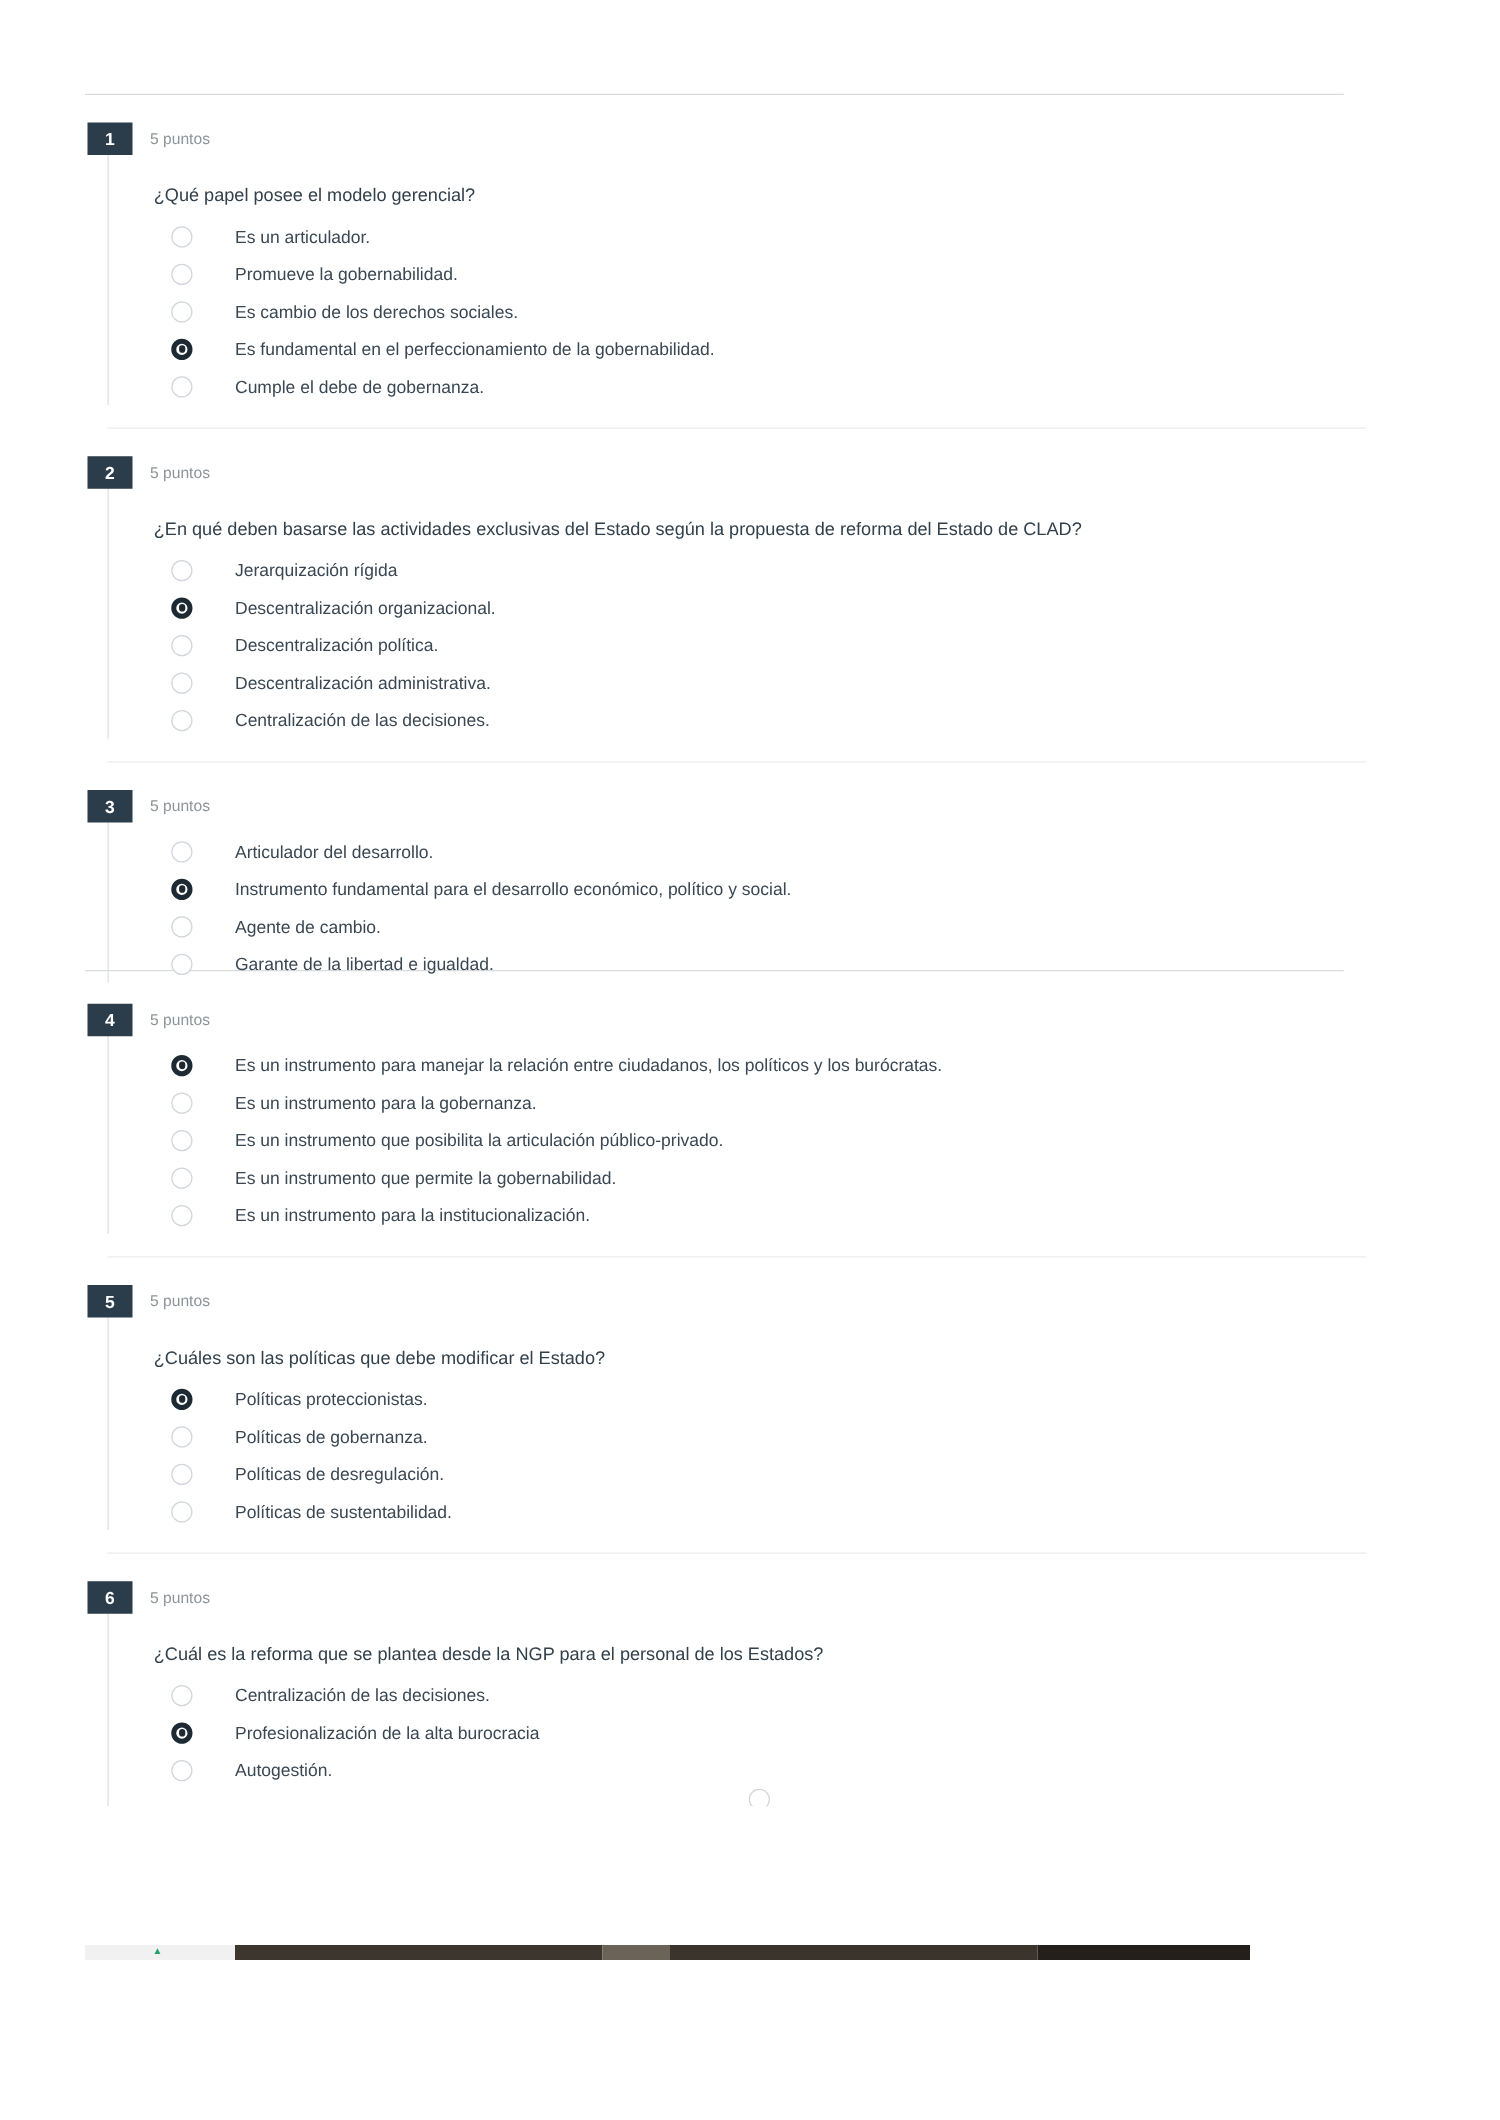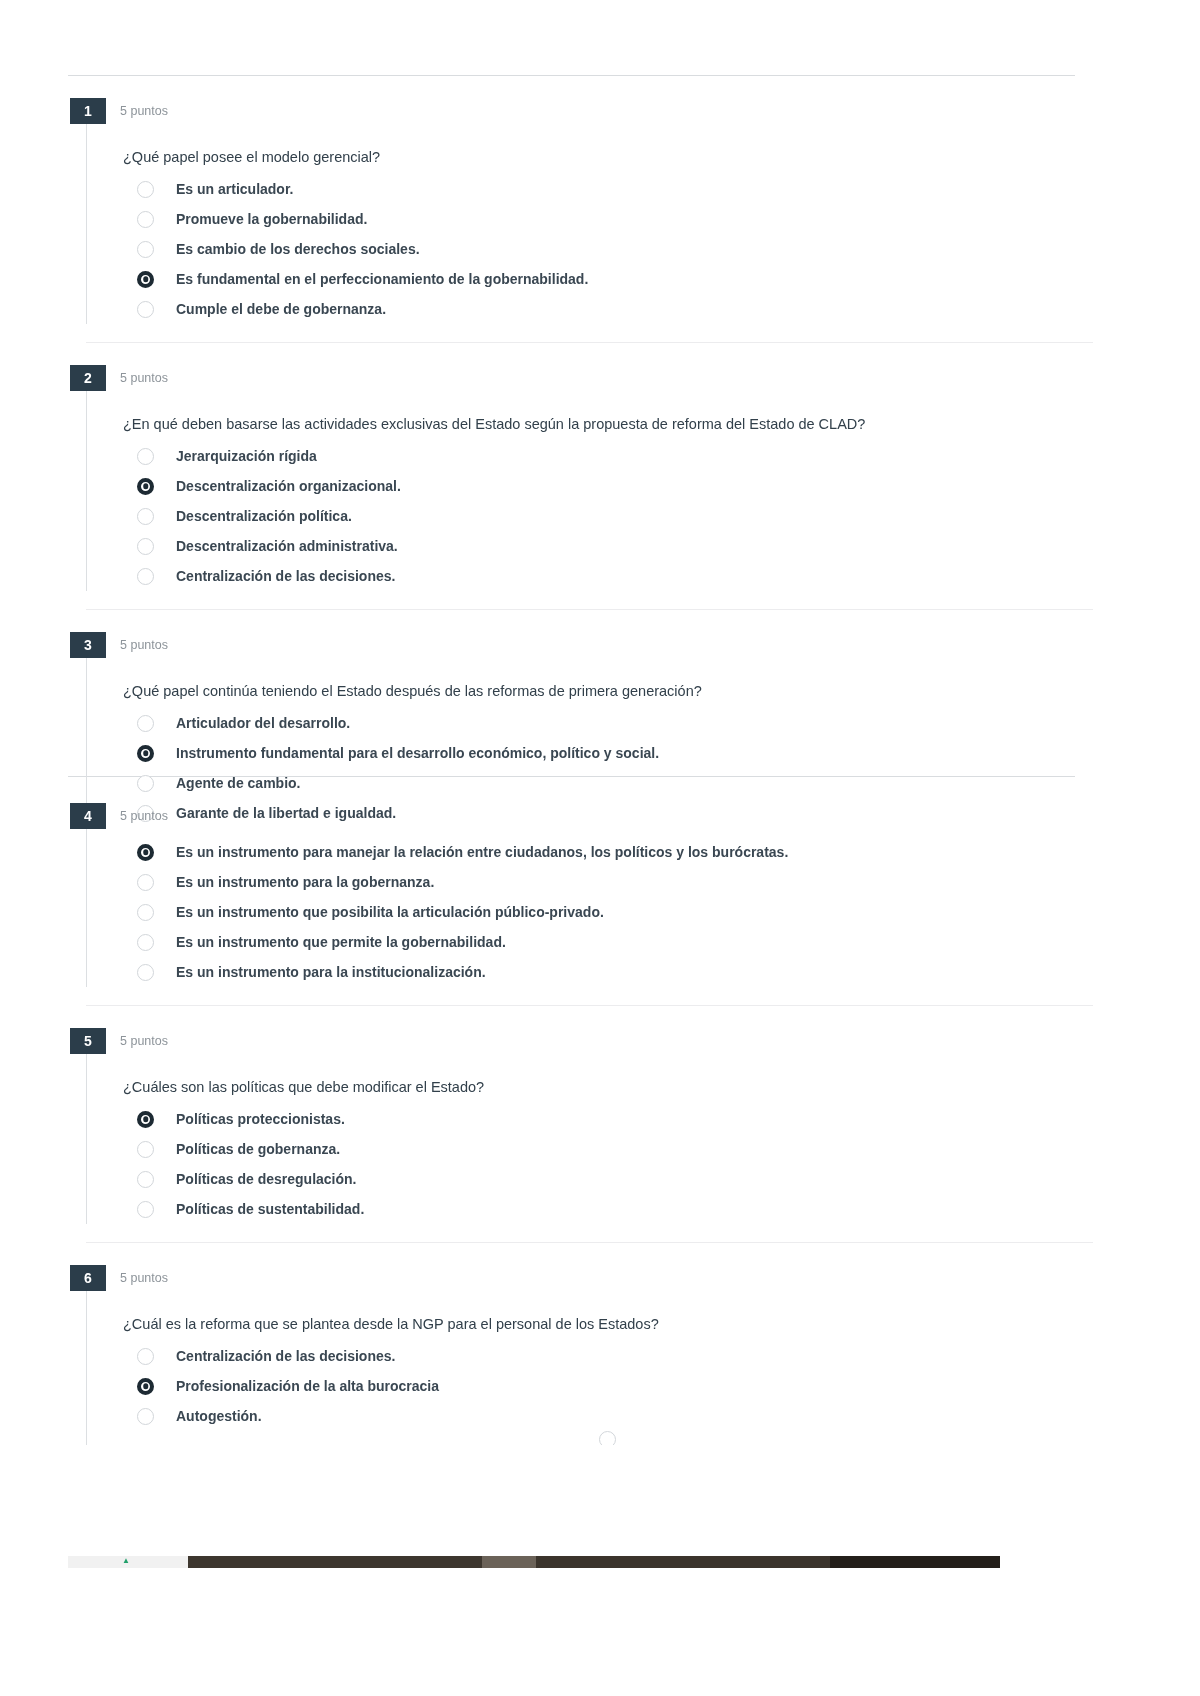--- a/index.html
+++ b/index.html
@@ -123,24 +123,23 @@
     top: 50%;
     transform: translate(-50%, -50%);
     width: 5.5px;
     height: 5.5px;
     border-radius: 50%;
     background: #1d2a33;
   }
   .opt-label {
     font-size: 14px;
     color: #3a4752;
-    margin-left: 22px;
+    margin-left: 34px;
     white-space: nowrap;
     line-height: 1.2;
-    font-weight: bold;
   }
 
   .q-divider {
     height: 1px;
     background: #ececee;
     margin: 18px 0 0 18px;
     width: 1007px;
   }
   .q-spacer { height: 22px; }
 
@@ -251,21 +250,20 @@
       </div>
     </div>
     <div class="q-divider"></div>
 
     <div class="q-spacer"></div>
     <div class="question">
       <div class="q-head">
         <div class="q-num">3</div>
         <div class="q-points">5 puntos</div>
       </div>
-      <div class="q-text">¿Qué papel continúa teniendo el Estado después de las reformas de primera generación?</div>
       <div class="options">
         <div class="option">
           <span class="radio"></span>
           <span class="opt-label">Articulador del desarrollo.</span>
         </div>
         <div class="option">
           <span class="radio checked"></span>
           <span class="opt-label">Instrumento fundamental para el desarrollo económico, político y social.</span>
         </div>
         <div class="option">

